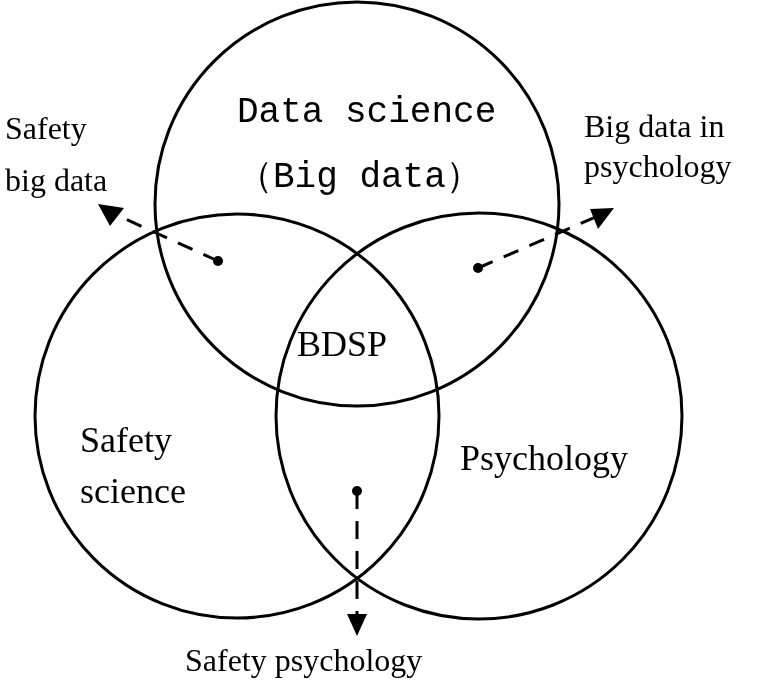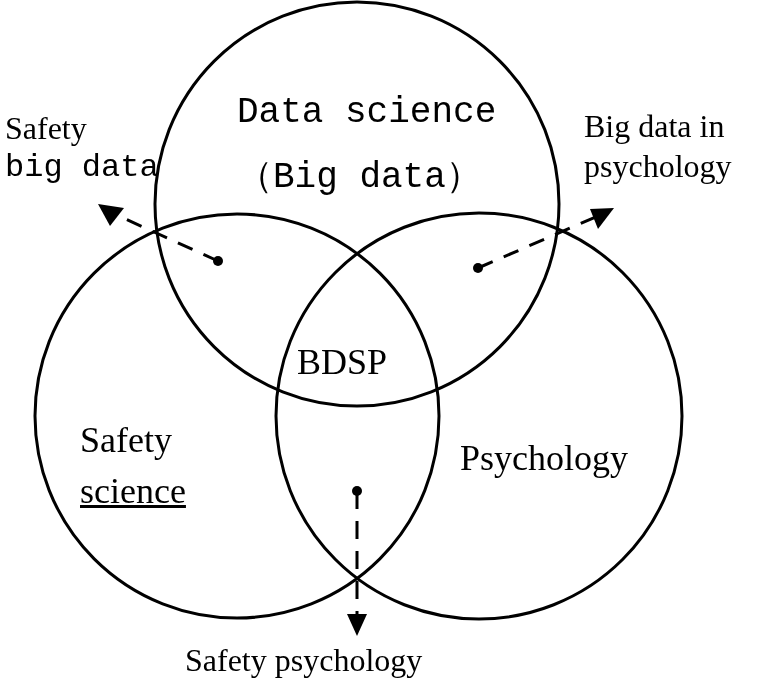--- a/index.html
+++ b/index.html
@@ -38,34 +38,34 @@
   </g>
 </svg>
 
 <div class="lbl" style="left:237px;top:92px;width:240px;font-family:Liberation Mono, monospace;">
   <div>Data science</div>
   <div style="margin-top:24px;">（Big data）</div>
 </div>
 
 <div class="lbl" style="left:80px;top:420px;width:150px;">
   <div>Safety</div>
-  <div style="margin-top:10px;text-decoration:underline;">science</div>
+  <div style="margin-top:10px;">science</div>
 </div>
 
 <div class="lbl" style="left:460px;top:438px;width:220px;">
   <div>Psychology</div>
 </div>
 
-<div class="lbl" style="left:297px;top:342px;width:120px;">
+<div class="lbl" style="left:297px;top:324px;width:120px;">
   <div>BDSP</div>
 </div>
 
 <div class="lbl sm" style="left:5px;top:110px;width:140px;">
   <div>Safety</div>
-  <div style="margin-top:4px;font-family:Liberation Mono, monospace;">big data</div>
+  <div style="margin-top:16px;">big data</div>
 </div>
 
 <div class="lbl sm" style="left:584px;top:108px;width:180px;">
   <div>Big data in</div>
   <div style="margin-top:4px;">psychology</div>
 </div>
 
 <div class="lbl sm" style="left:185px;top:642px;width:320px;">
   <div>Safety psychology</div>
 </div>

